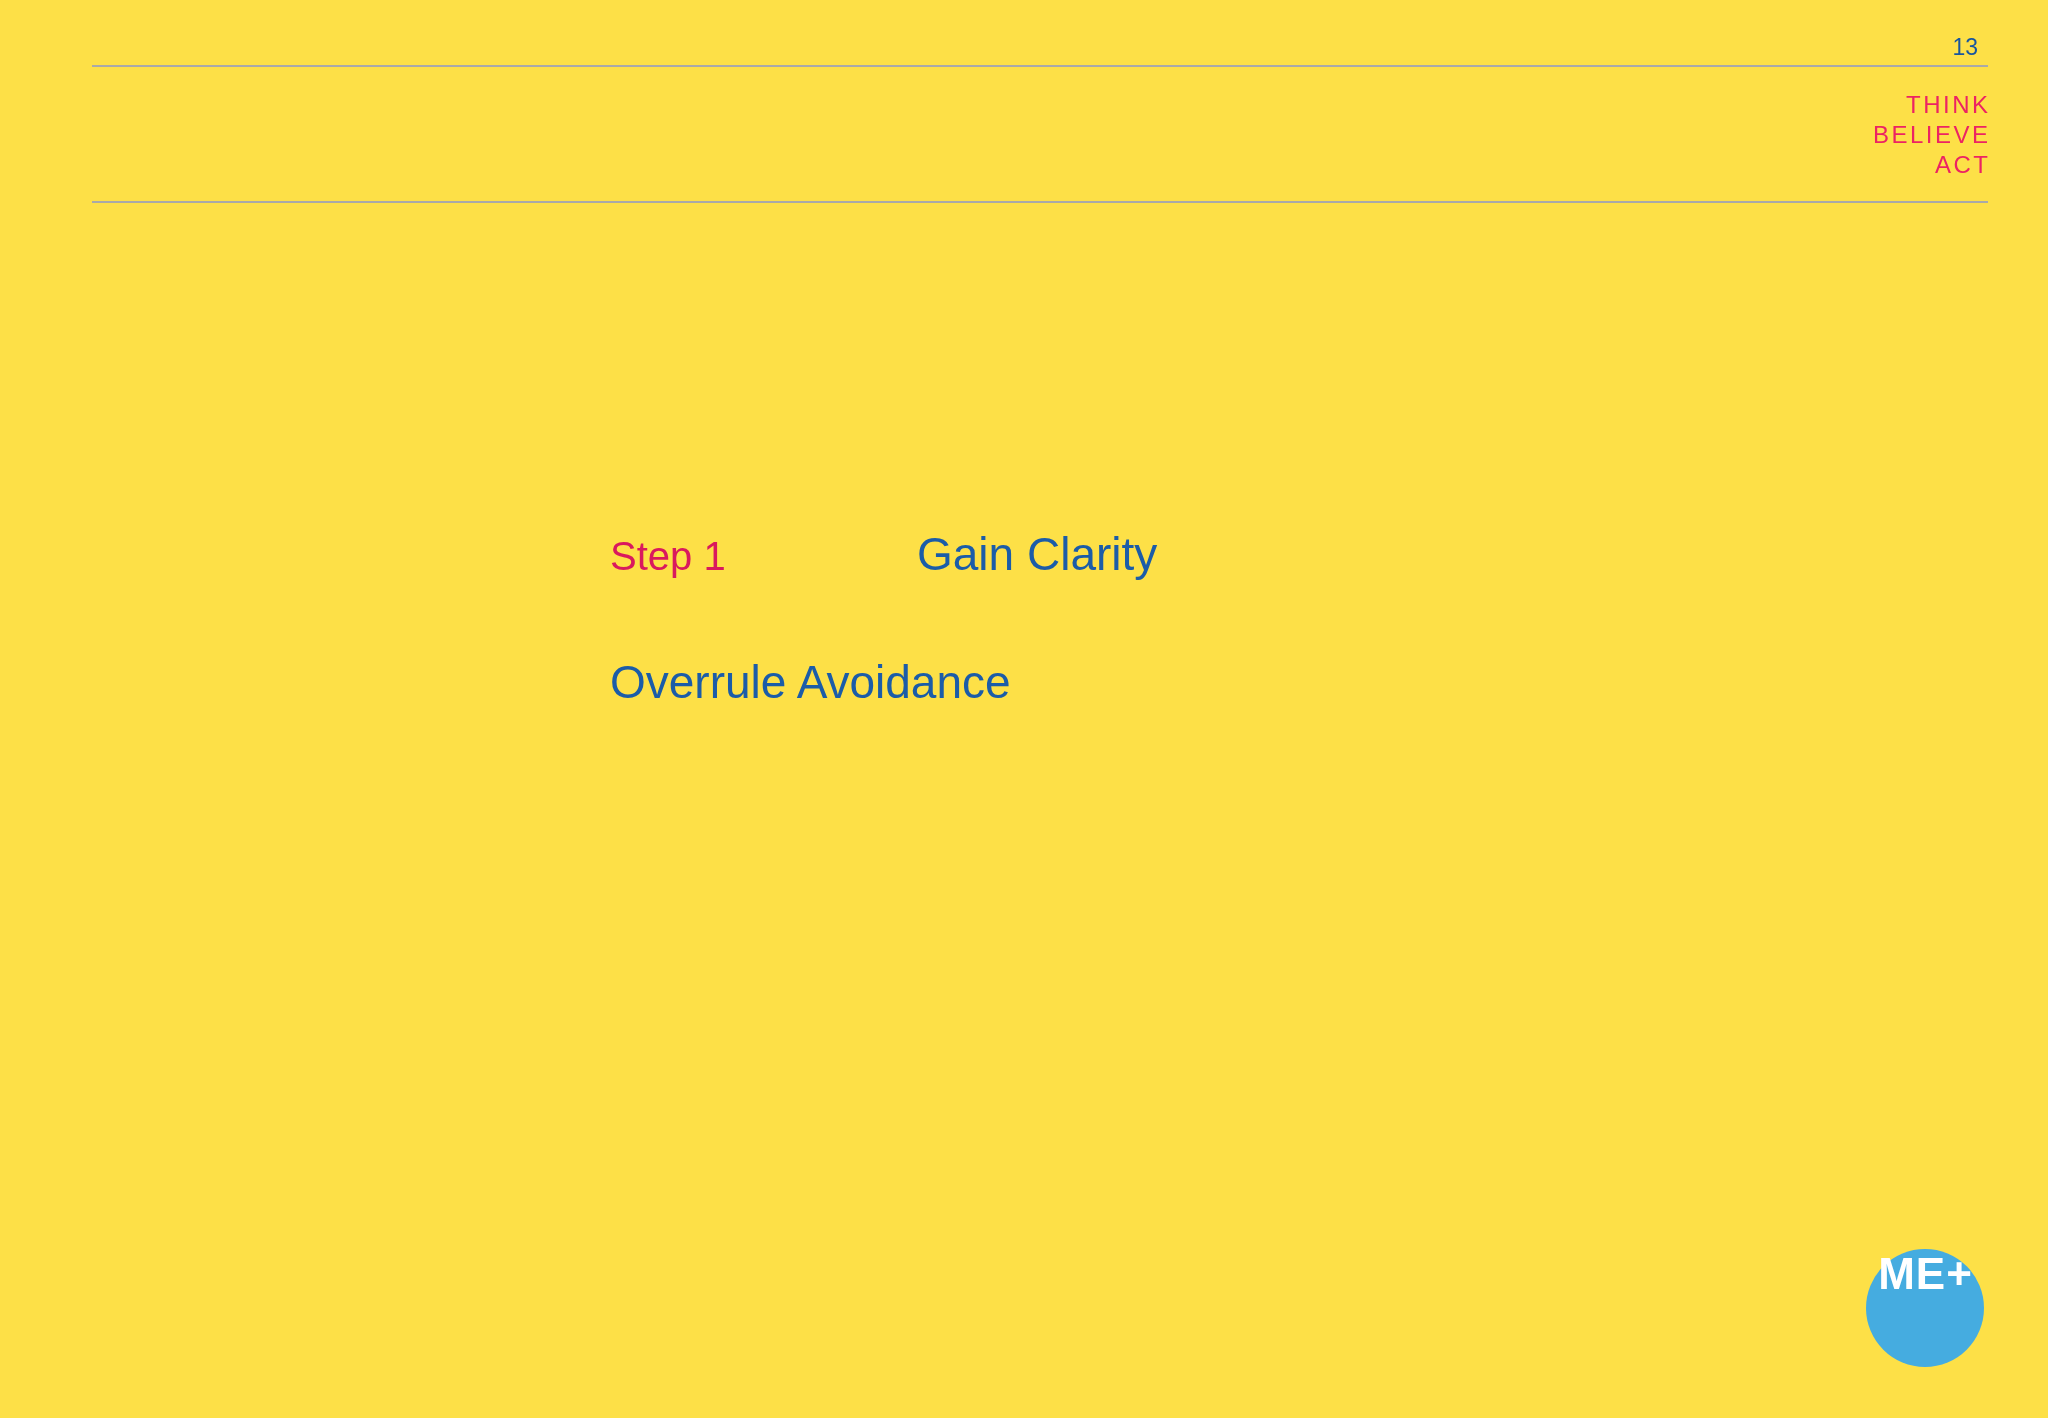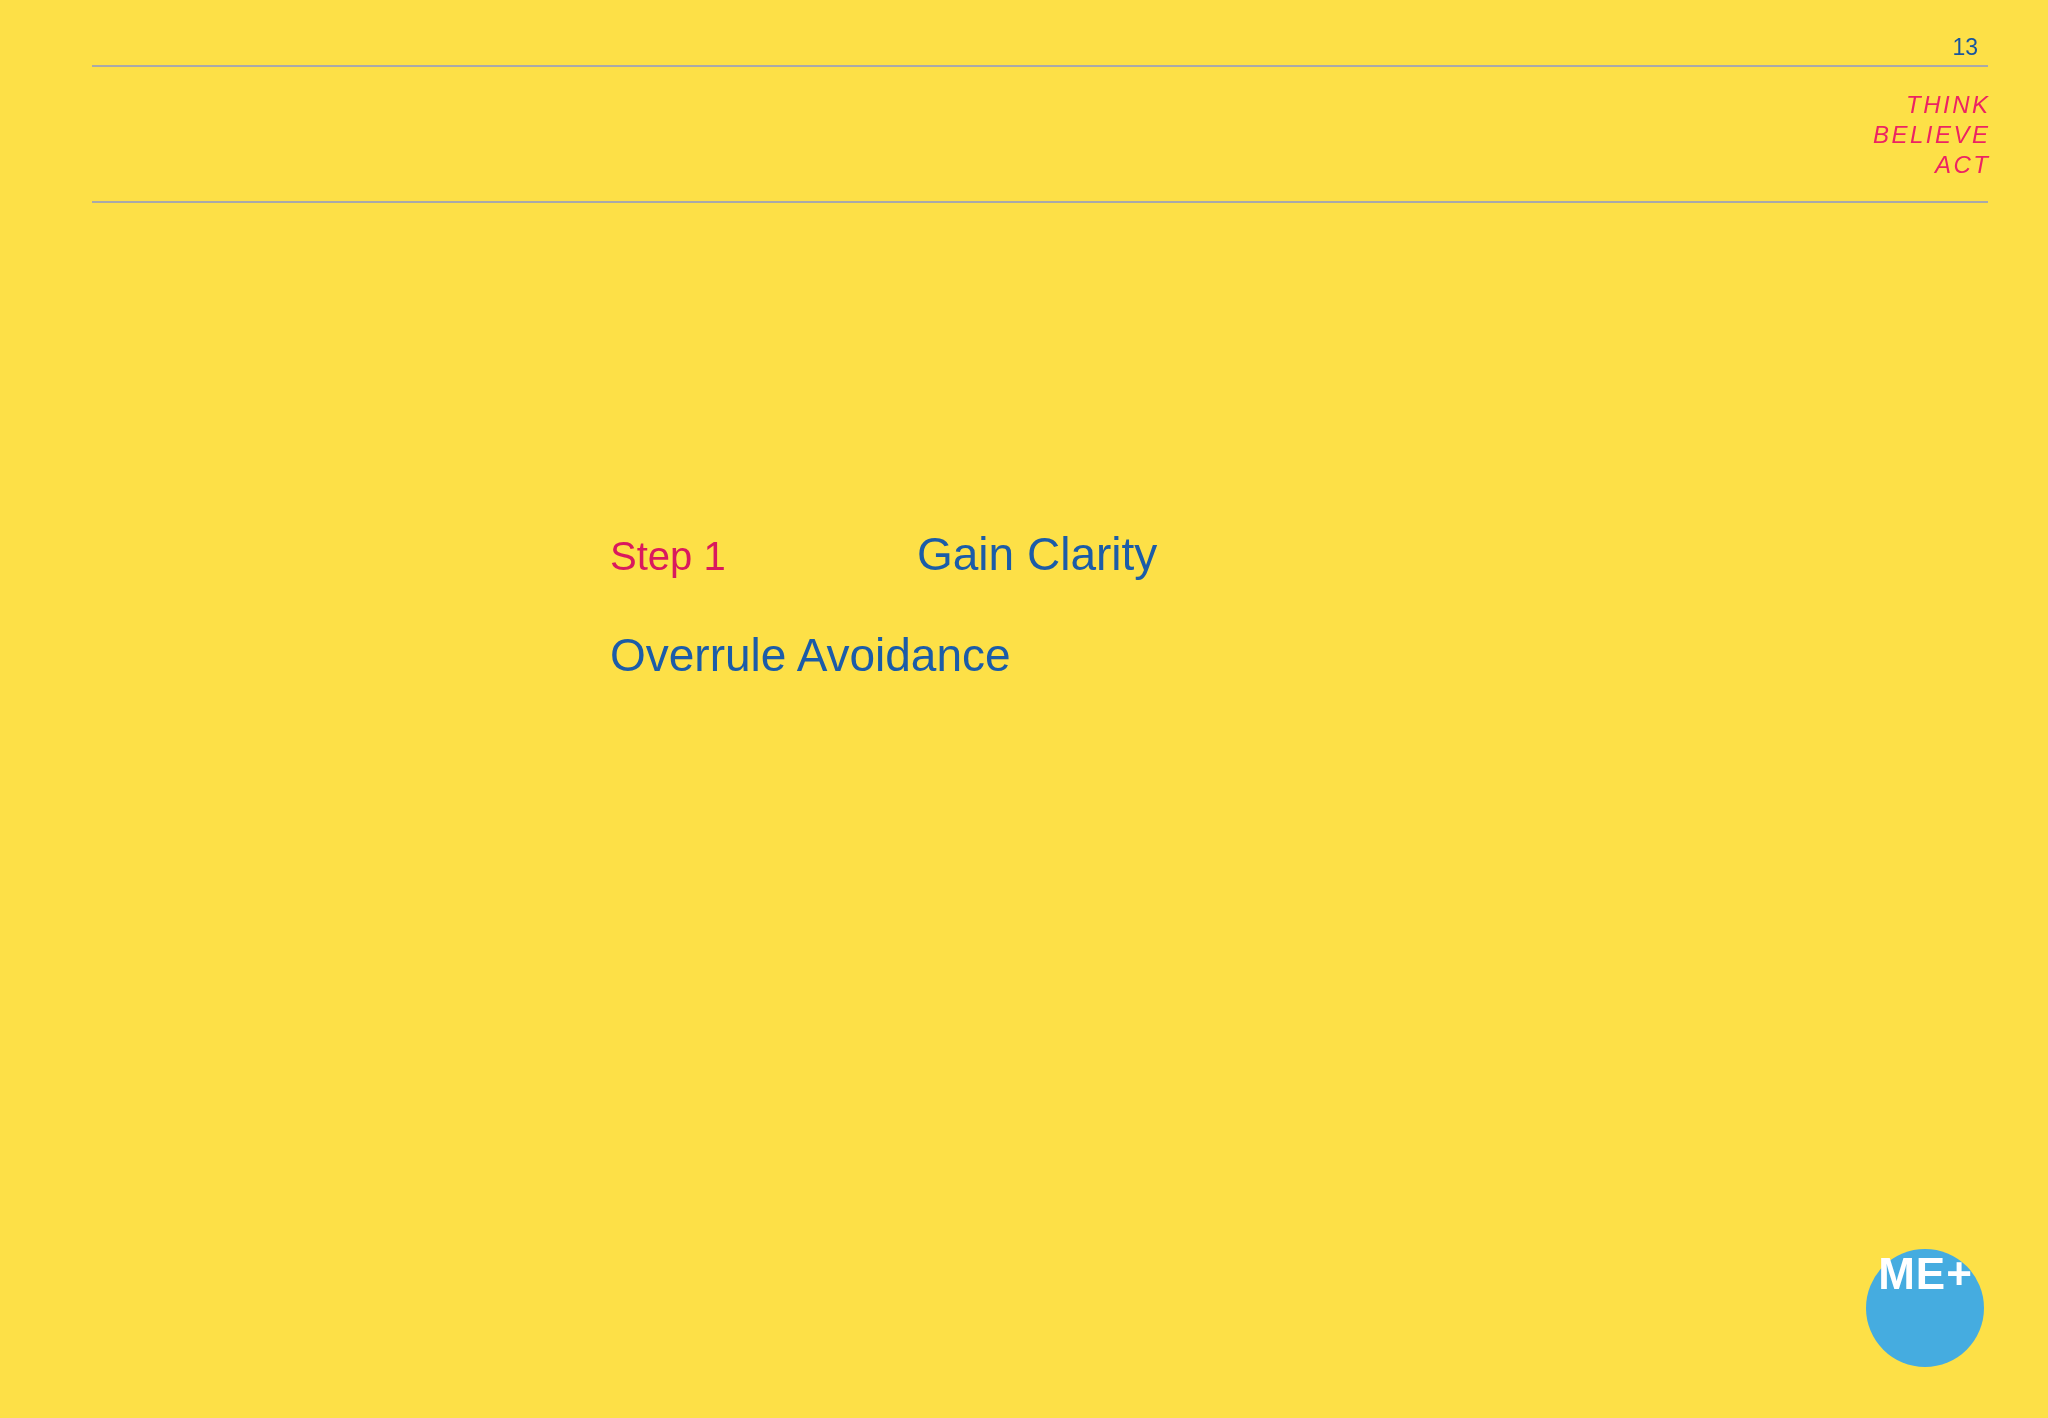--- a/index.html
+++ b/index.html
@@ -57,28 +57,28 @@
     position: absolute;
     top: 90px;
     right: 60px;
     text-align: right;
     color: var(--logo-pink);
     font-size: 24px;
     line-height: 30px;
     letter-spacing: 2.5px;
     margin-right: 0;
   }
-  .logo .logo-line { margin-right: -2.5px; font-style: italic; } 
+  .logo .logo-line { margin-right: -2.5px; } 
   .steps {
     position: absolute;
     left: 610px;
     top: 527px;
     display: flex;
     flex-direction: column;
-    gap: 45px;
+    gap: 72px;
   }
   .step-row {
     display: flex;
     align-items: baseline;
   }
   .step-label {
     flex: 0 0 307px;
     font-size: 40px;
     line-height: 54px;
     color: var(--step-pink);

